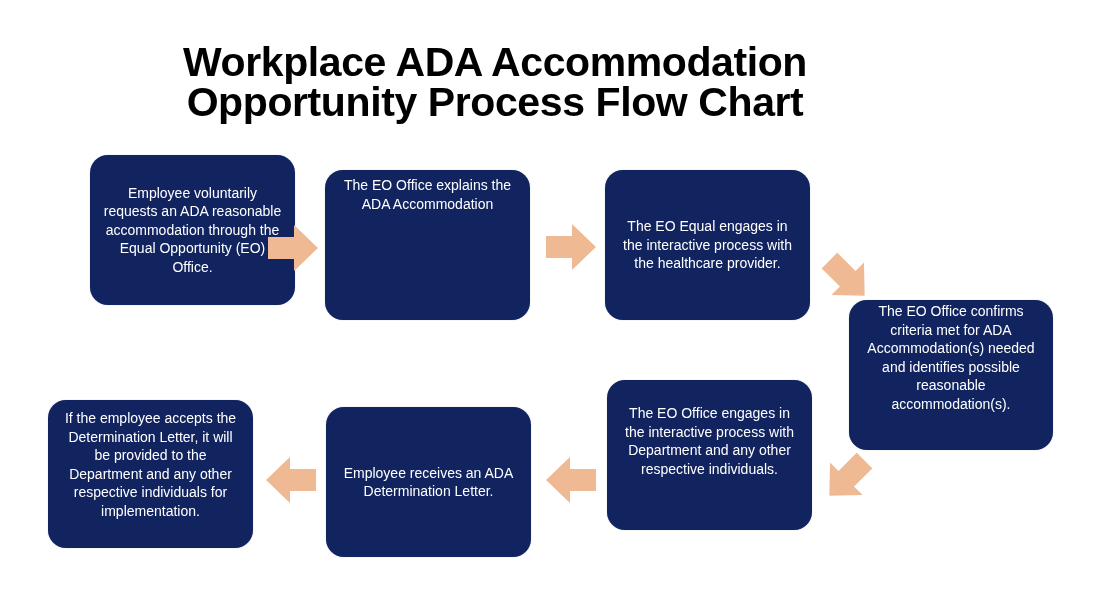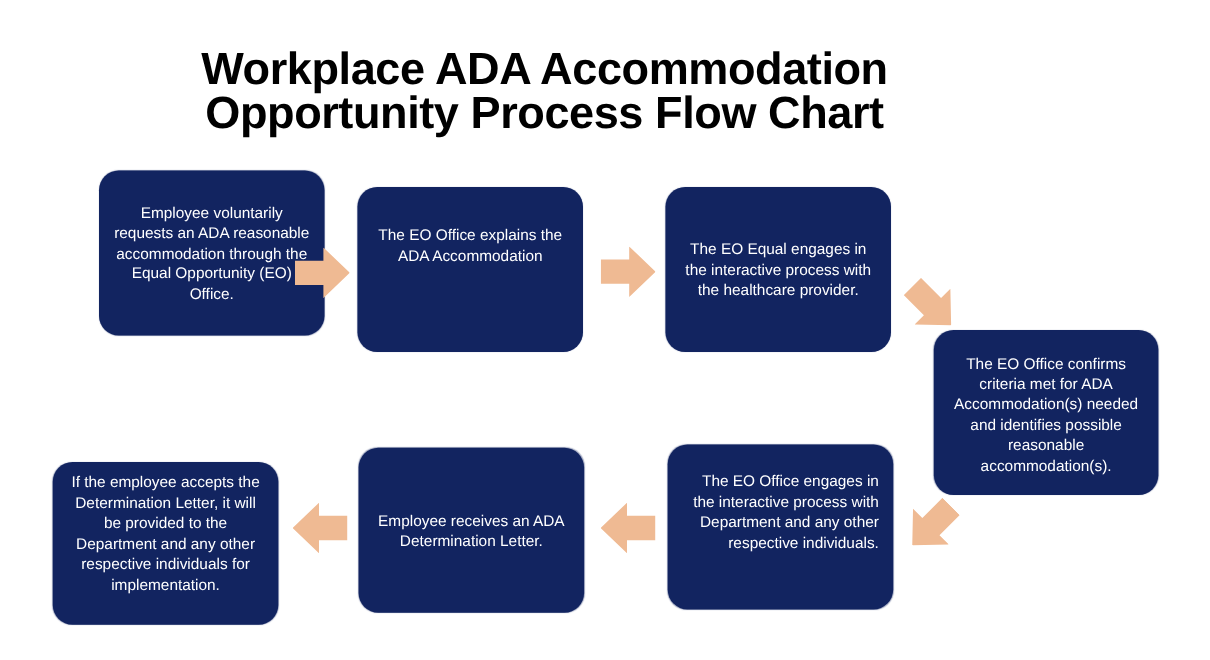--- a/index.html
+++ b/index.html
@@ -41,26 +41,26 @@
     font-size: 14px;
     line-height: 18.5px;
     box-shadow: 0 0 1px rgba(18, 36, 96, 0.4);
   }
   .flow-box p { margin: 0; }
   .flow-box p + p { margin-top: 11px; }
   .v-center { justify-content: center; }
   .v-top { justify-content: flex-start; }
 
   #box1 { left: 50px;  top: 155px; margin-left: 40px; }
-  #box2 { left: 325px; top: 170px; padding-top: 34px; }
+  #box2 { left: 325px; top: 170px; padding-top: 6px; }
   #box3 { left: 605px; top: 170px; }
-  #box4 { left: 849px; top: 300px; width: 204px; padding-top: 21px; }
-  #box5 { left: 607px; top: 404px; padding-top: 24px; text-align: right; }
+  #box4 { left: 849px; top: 300px; width: 204px; padding-top: 2px; }
+  #box5 { left: 607px; top: 380px; padding-top: 24px; }
   #box6 { left: 326px; top: 407px; justify-content: center; }
-  #box7 { left: 48px;  top: 420px; height: 148px; padding-top: 9px; }
+  #box7 { left: 48px;  top: 400px; height: 148px; padding-top: 9px; }
 
   
   .arrow {
     position: absolute;
     width: 50px; height: 46px;
     background: var(--arrow-fill, #efba93);
   }
   .arrow-right {
     clip-path: polygon(0 26%, 52% 26%, 52% 0, 100% 50%, 52% 100%, 52% 74%, 0 74%);
   }

